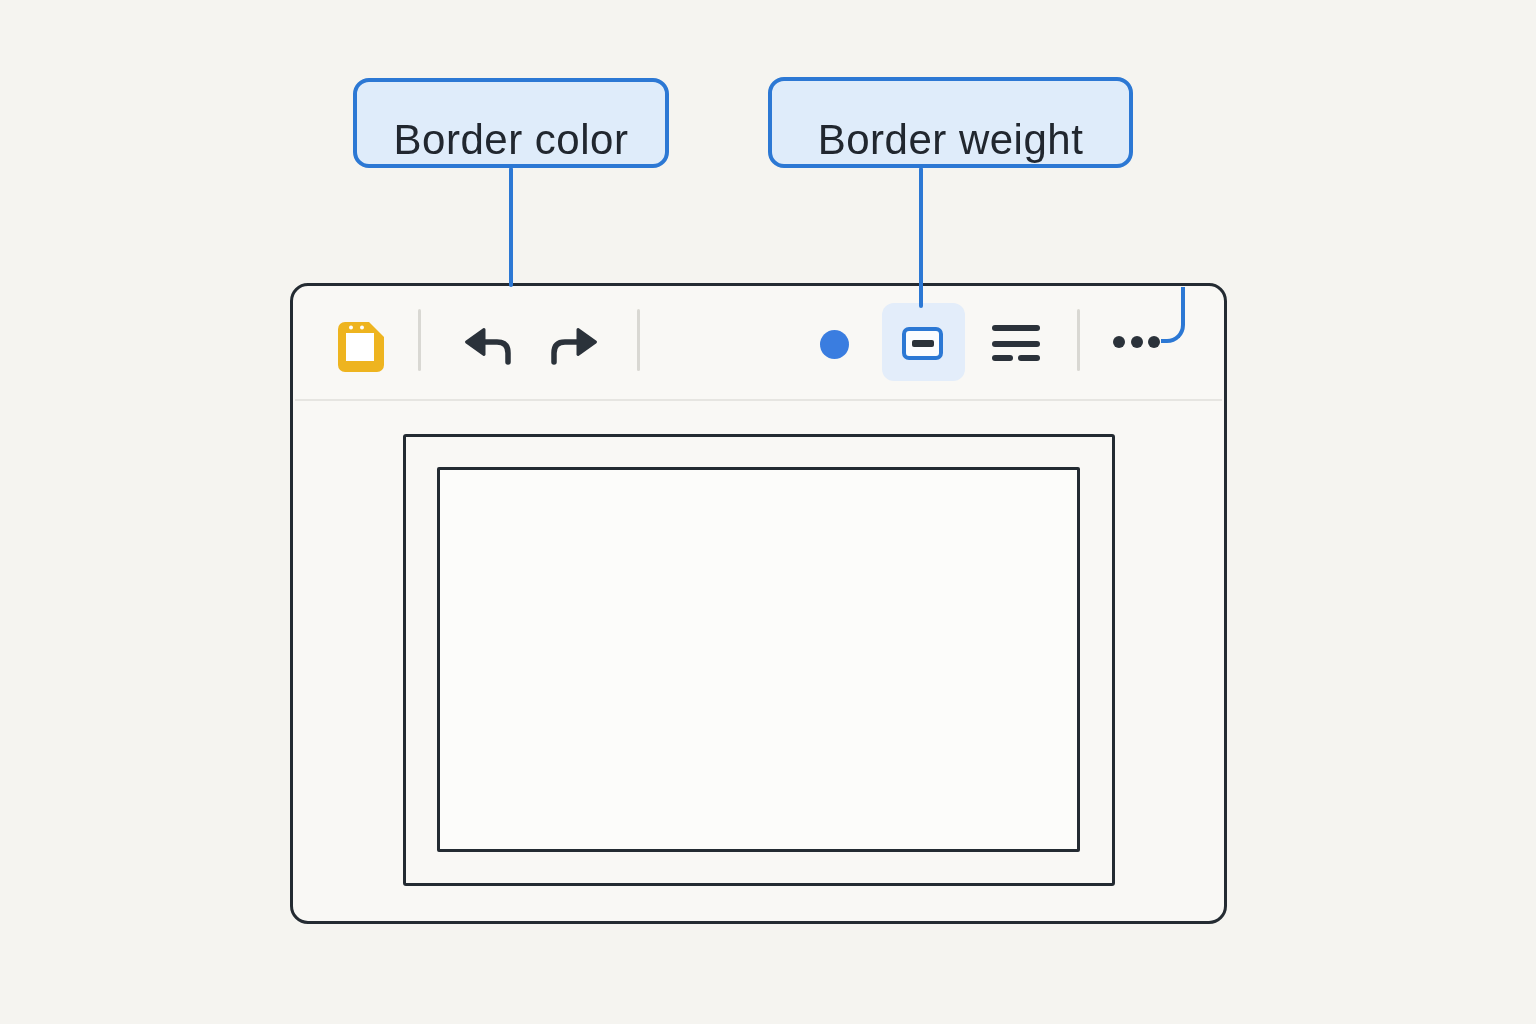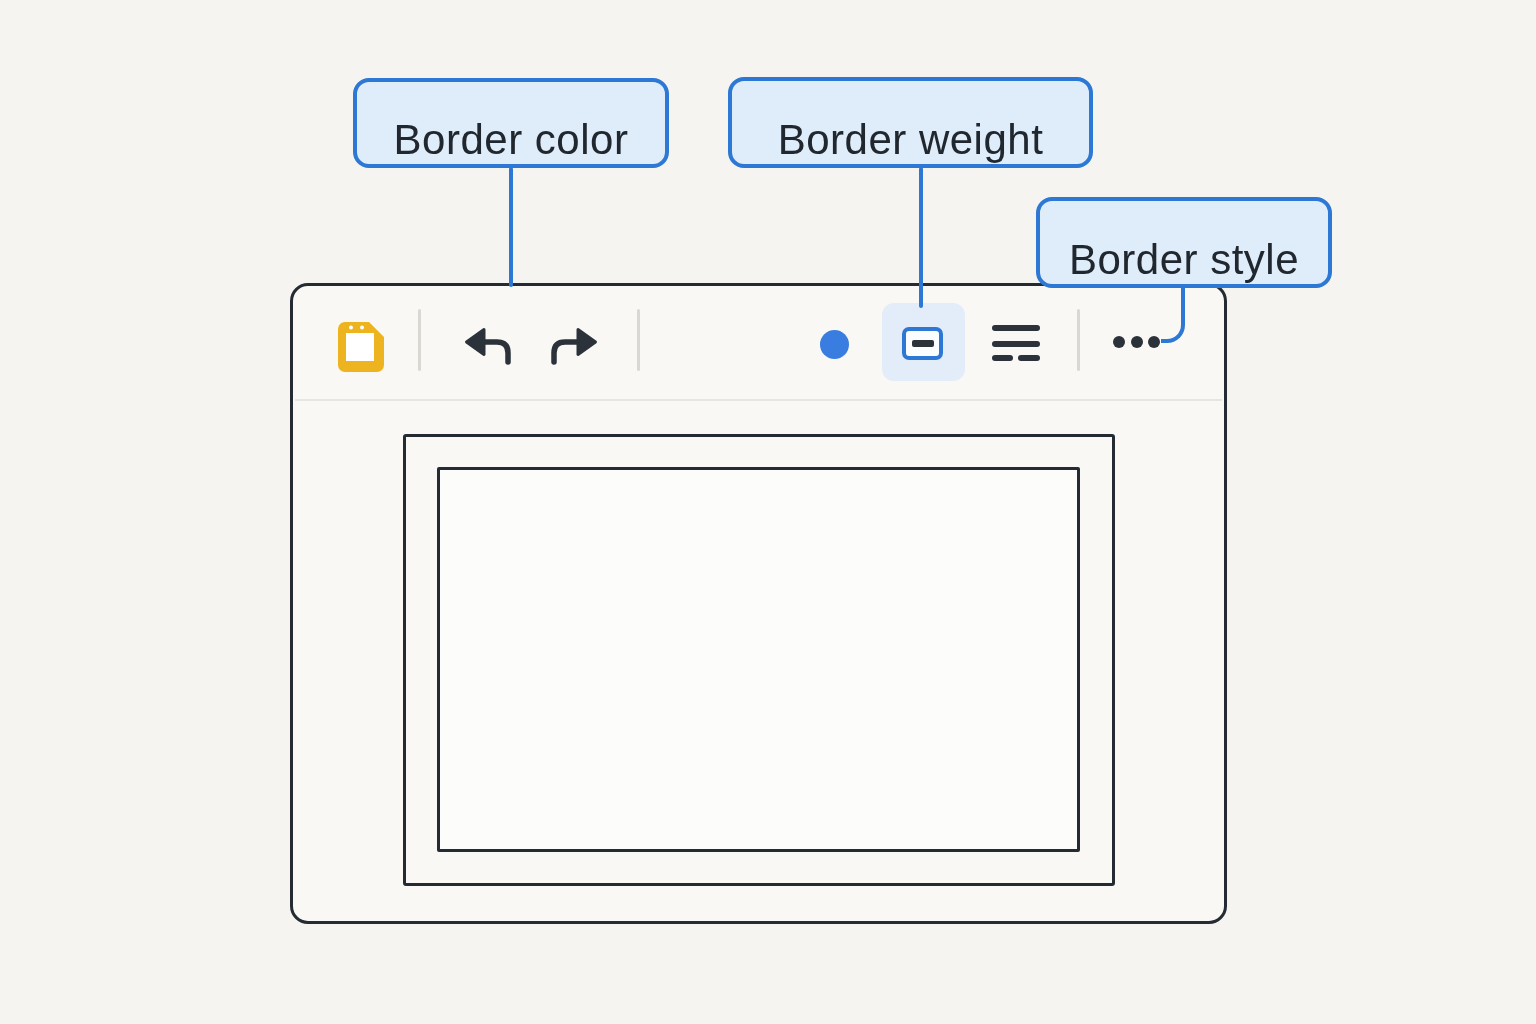--- a/index.html
+++ b/index.html
@@ -187,21 +187,18 @@
   </div>
 
   <div class="connector-v" style="left:509px;top:167px;height:120px"></div>
   <div class="connector-v" style="left:919px;top:167px;height:141px"></div>
   <div class="connector-corner" style="left:1161px;top:287px"></div>
 
   <div class="callout" style="left:353px;top:78px;width:316px;height:90px">
     <span>Border color</span>
   </div>
 
-  <div class="callout" style="left:728px;top:77px;width:365px;height:91px">
+  <div class="callout" style="left:768px;top:77px;width:365px;height:91px">
     <span>Border weight</span>
   </div>
 
-  <div class="callout" style="left:1036px;top:197px;width:296px;height:91px">
-    <span>Border style</span>
-  </div>
 
 </div>
 
 </body></html>

